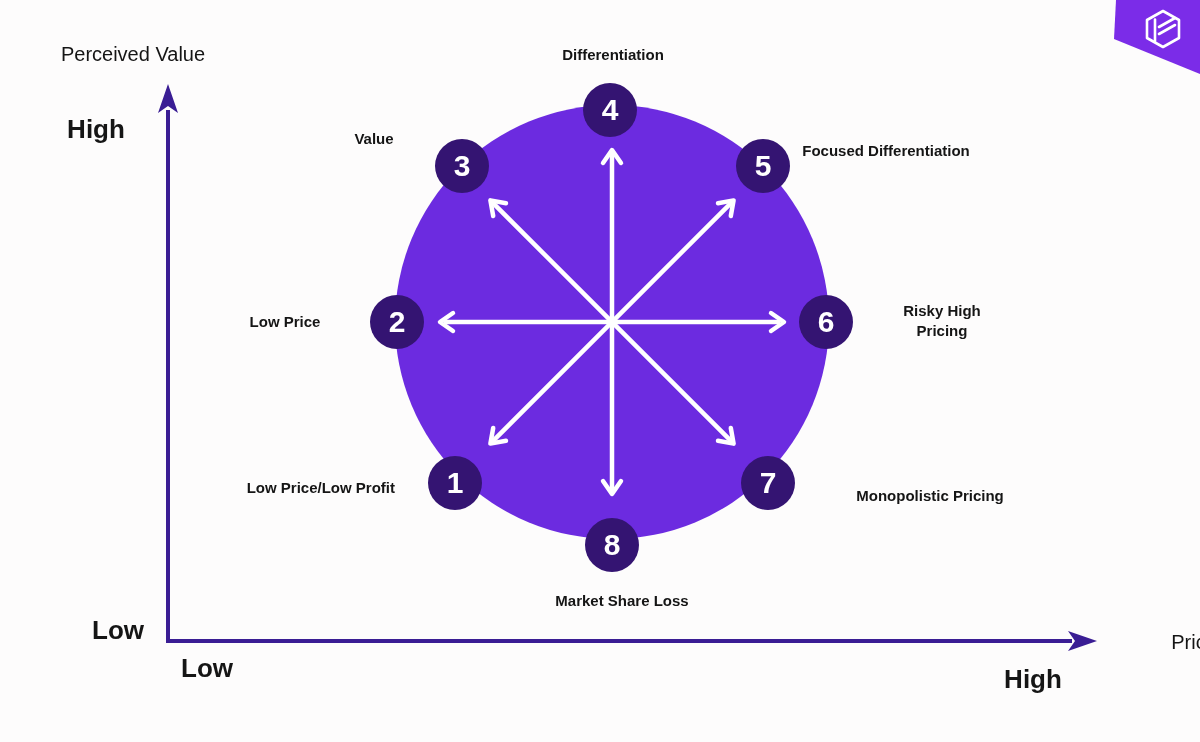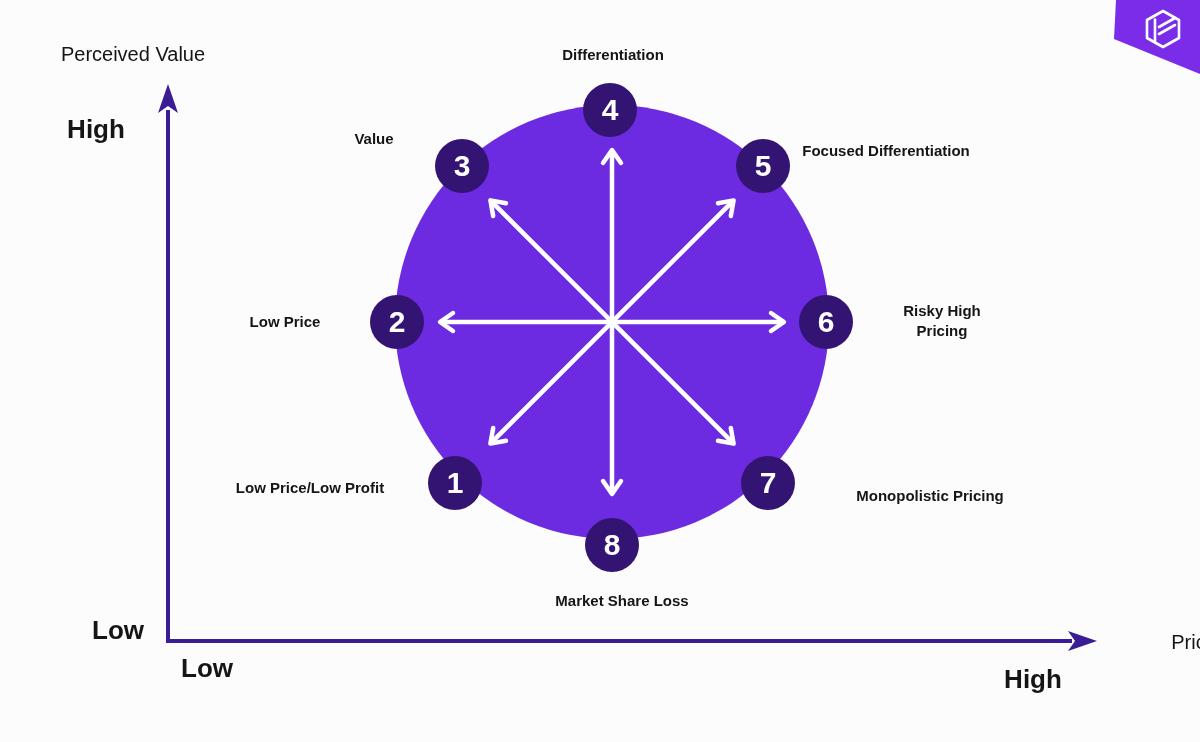--- a/index.html
+++ b/index.html
@@ -71,21 +71,21 @@
 
   <div class="node" style="left:428px; top:456px;">1</div>
   <div class="node" style="left:370px; top:295px;">2</div>
   <div class="node" style="left:435px; top:139px;">3</div>
   <div class="node" style="left:583px; top:83px;">4</div>
   <div class="node" style="left:736px; top:139px;">5</div>
   <div class="node" style="left:799px; top:295px;">6</div>
   <div class="node" style="left:741px; top:456px;">7</div>
   <div class="node" style="left:585px; top:518px;">8</div>
 
-  <div class="lbl" style="left:310px; top:488px; width:170px;">Low Price/Low Profit</div>
+  <div class="lbl" style="left:310px; top:488px; width:170px;text-align:right;">Low Price/Low Profit</div>
   <div class="lbl" style="left:285px; top:322px; white-space:nowrap;">Low Price</div>
   <div class="lbl" style="left:374px; top:139px; white-space:nowrap;">Value</div>
   <div class="lbl" style="left:613px; top:55px; white-space:nowrap;">Differentiation</div>
   <div class="lbl" style="left:886px; top:151px; width:170px;">Focused Differentiation</div>
   <div class="lbl" style="left:942px; top:321px; width:120px;">Risky High Pricing</div>
   <div class="lbl" style="left:930px; top:496px; white-space:nowrap;">Monopolistic Pricing</div>
   <div class="lbl" style="left:622px; top:601px; white-space:nowrap;">Market Share Loss</div>
 
   <div class="axis-title" style="left:133px; top:54px;">Perceived Value</div>
   <div class="axis-word" style="left:96px;  top:129px;">High</div>

